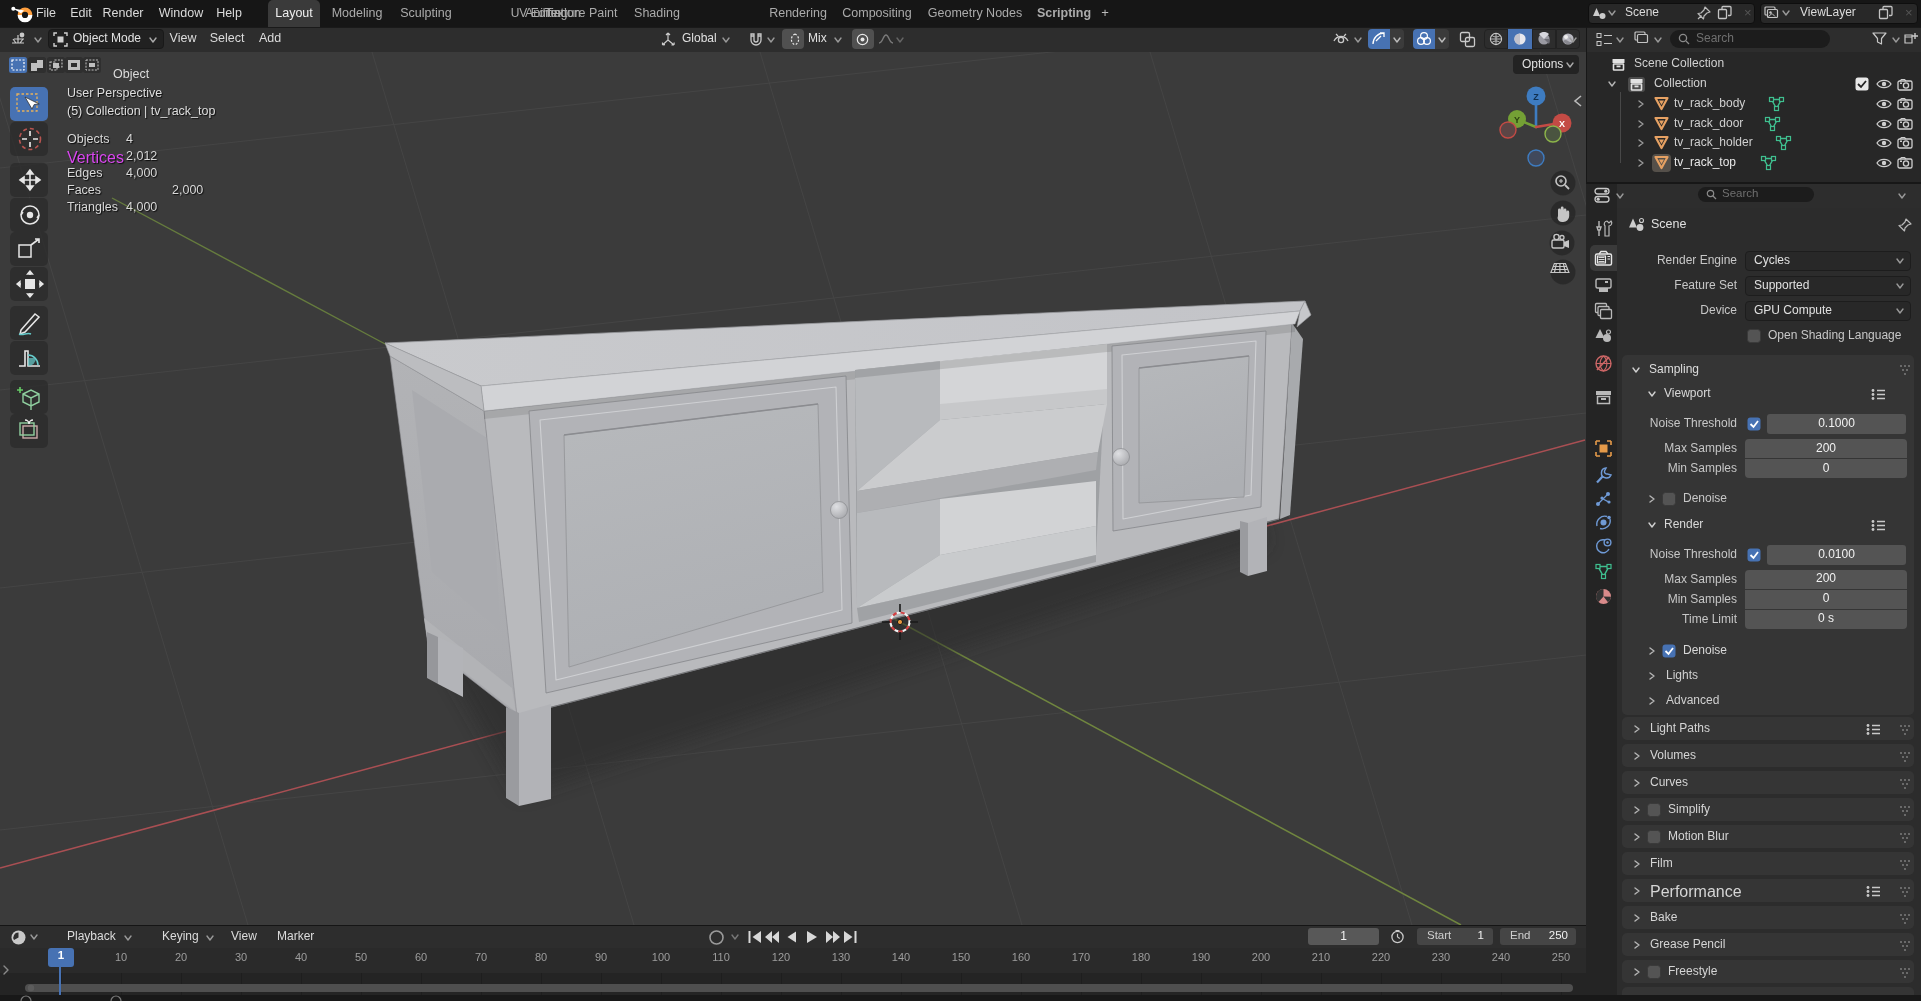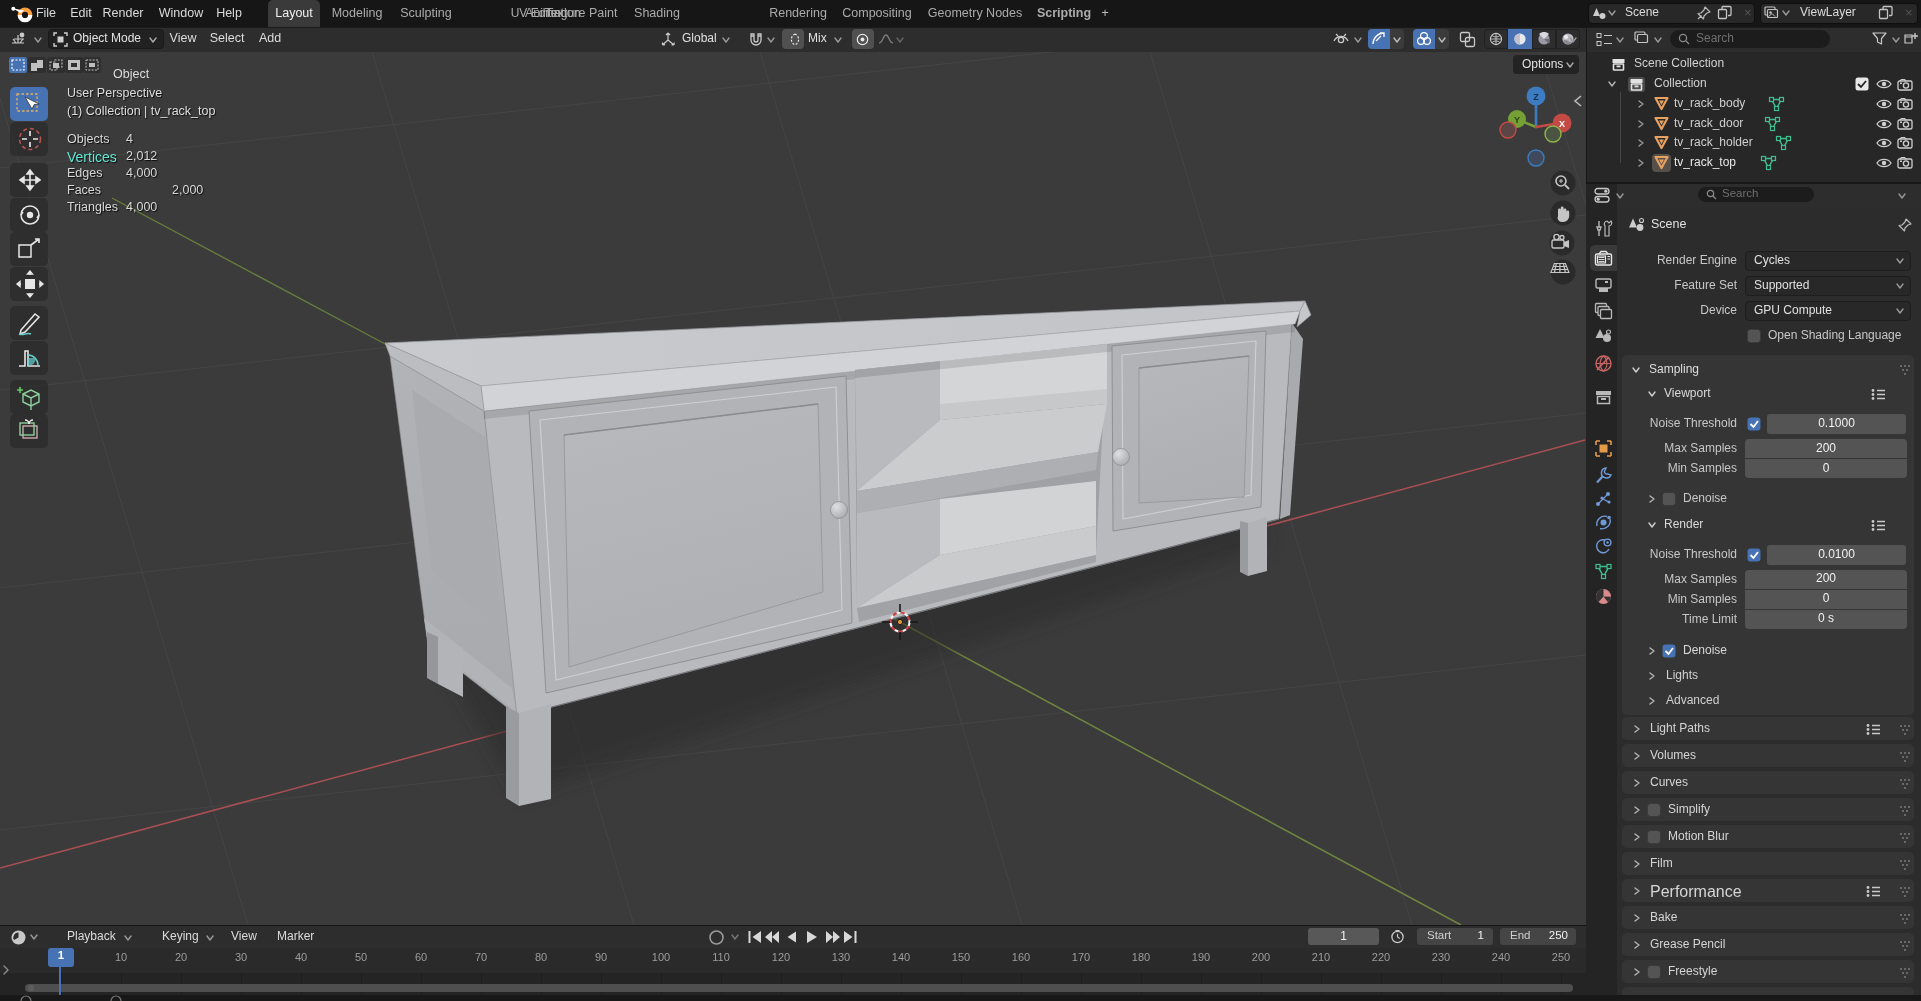--- a/index.html
+++ b/index.html
@@ -1066,24 +1066,24 @@
 <svg class="abs" style="left:10px;top:380px" width="38" height="34" viewBox="0 0 36 34">
     <path d="M12,14 l8,-4 l8,4 v8 l-8,4 l-8,-4 Z M12,14 l8,4 l8,-4 M20,18 v12" fill="none" stroke="#8fcf9f" stroke-width="1.4"></path>
     <path d="M9,7 v6 M6,10 h6" stroke="#6c6" stroke-width="1.6"></path>
   </svg>
 <svg class="abs" style="left:10px;top:414px" width="38" height="34" viewBox="0 0 36 34">
     <rect x="12" y="12" width="14" height="12" fill="none" stroke="#caa" stroke-width="1.4"></rect>
     <rect x="9" y="9" width="14" height="12" fill="none" stroke="#8fcf9f" stroke-width="1.4"></rect>
     <path d="M14,6 a4,4 0 0 1 4,4 a4,4 0 0 1 4,-4" stroke="#eee" stroke-width="1.5" fill="none"></path>
   </svg>
 <div class="txt" style="left:67px;top:87px;font-size:12.5px;color:#dedede;font-weight:normal;text-shadow:1px 1px 1px rgba(0,0,0,0.8);">User Perspective</div>
-<div class="txt" style="left:67px;top:105px;font-size:12.5px;color:#dedede;font-weight:normal;text-shadow:1px 1px 1px rgba(0,0,0,0.8);">(1) Collection | tv_rack_top</div>
+<div class="txt" style="left:67px;top:105px;font-size:12.5px;color:#dedede;font-weight:normal;text-shadow:1px 1px 1px rgba(0,0,0,0.8);">(5) Collection | tv_rack_top</div>
 <div class="txt" style="left:67px;top:133px;font-size:12.5px;color:#d8d8d8;font-weight:normal;text-shadow:1px 1px 1px rgba(0,0,0,0.8);">Objects</div>
 <div class="txt" style="left:126px;top:133px;font-size:12.5px;color:#d8d8d8;font-weight:normal;text-shadow:1px 1px 1px rgba(0,0,0,0.8);">4</div>
-<div class="txt" style="left:67px;top:150px;font-size:14px;color:#5eead4;font-weight:normal;text-shadow:1px 1px 1px rgba(0,0,0,0.8);text-align:center;">Vertices</div>
+<div class="txt" style="left:67px;top:150px;font-size:16px;color:#d946ef;font-weight:normal;text-shadow:1px 1px 1px rgba(0,0,0,0.8);text-align:center;">Vertices</div>
 <div class="txt" style="left:126px;top:150px;font-size:12.5px;color:#d8d8d8;font-weight:normal;text-shadow:1px 1px 1px rgba(0,0,0,0.8);">2,012</div>
 <div class="txt" style="left:67px;top:167px;font-size:12.5px;color:#d8d8d8;font-weight:normal;text-shadow:1px 1px 1px rgba(0,0,0,0.8);">Edges</div>
 <div class="txt" style="left:126px;top:167px;font-size:12.5px;color:#d8d8d8;font-weight:normal;text-shadow:1px 1px 1px rgba(0,0,0,0.8);">4,000</div>
 <div class="txt" style="left:67px;top:184px;font-size:12.5px;color:#d8d8d8;font-weight:normal;text-shadow:1px 1px 1px rgba(0,0,0,0.8);">Faces</div>
 <div class="txt" style="left:126px;top:184px;font-size:12.5px;color:#d8d8d8;font-weight:normal;text-shadow:1px 1px 1px rgba(0,0,0,0.8);margin-left:46px;">2,000</div>
 <div class="txt" style="left:67px;top:201px;font-size:12.5px;color:#d8d8d8;font-weight:normal;text-shadow:1px 1px 1px rgba(0,0,0,0.8);">Triangles</div>
 <div class="txt" style="left:126px;top:201px;font-size:12.5px;color:#d8d8d8;font-weight:normal;text-shadow:1px 1px 1px rgba(0,0,0,0.8);">4,000</div>
 <div class="abs" style="left:1513px;top:55px;width:66px;height:19px;background:#232323;border-radius:4px"></div>
 <div class="txt" style="left:1522px;top:58px;font-size:12px;color:#e0e0e0;font-weight:normal;">Options</div>
 <svg class="abs" style="left:1566px;top:61px" width="8" height="8">

